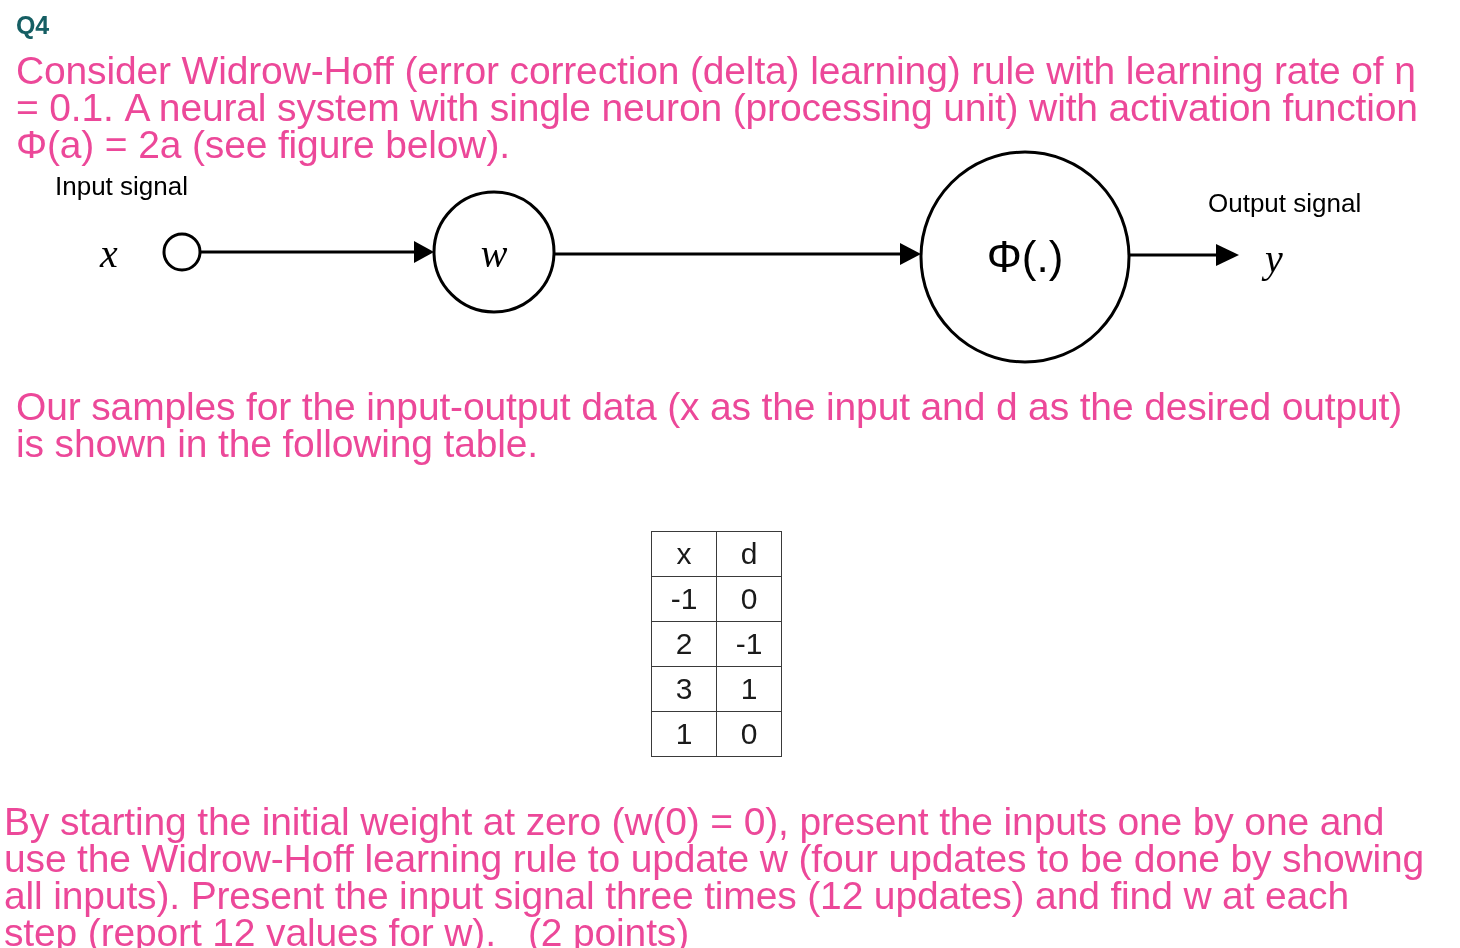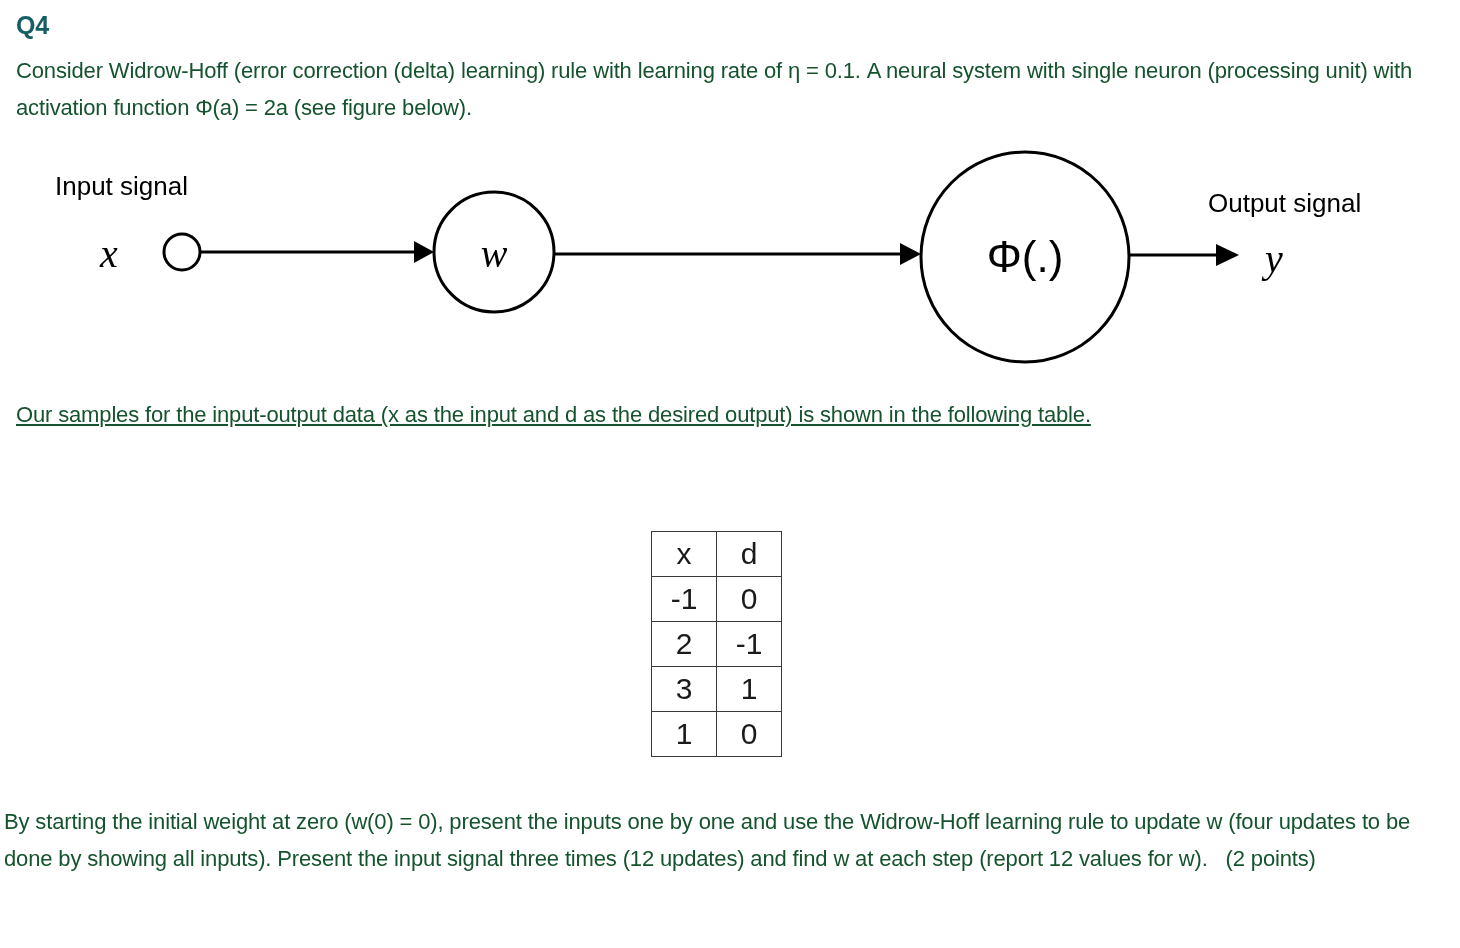--- a/index.html
+++ b/index.html
@@ -32,36 +32,35 @@
     font-size: 25px;
     font-weight: bold;
     color: #155e63;
     letter-spacing: -0.2px;
     line-height: 1.1;
   }
 
   
   .para {
     position: absolute;
-    font-size: 22px;
+    font-size: 39px;
     line-height: 37px;
-    color: #14532d;
+    color: #ec4899;
     letter-spacing: -0.15px;
     white-space: pre-wrap;
   }
   .para-intro {
     left: 16px;
     top: 52px;
     width: 1424px;
   }
   .para-samples {
     left: 16px;
-    top: 396px;
+    top: 388px;
     width: 1424px;
-    text-decoration: underline;
   }
   .para-task {
     left: 4px;
     top: 803px;
     width: 1428px;
   }
 
   
   .diagram {
     position: absolute;

